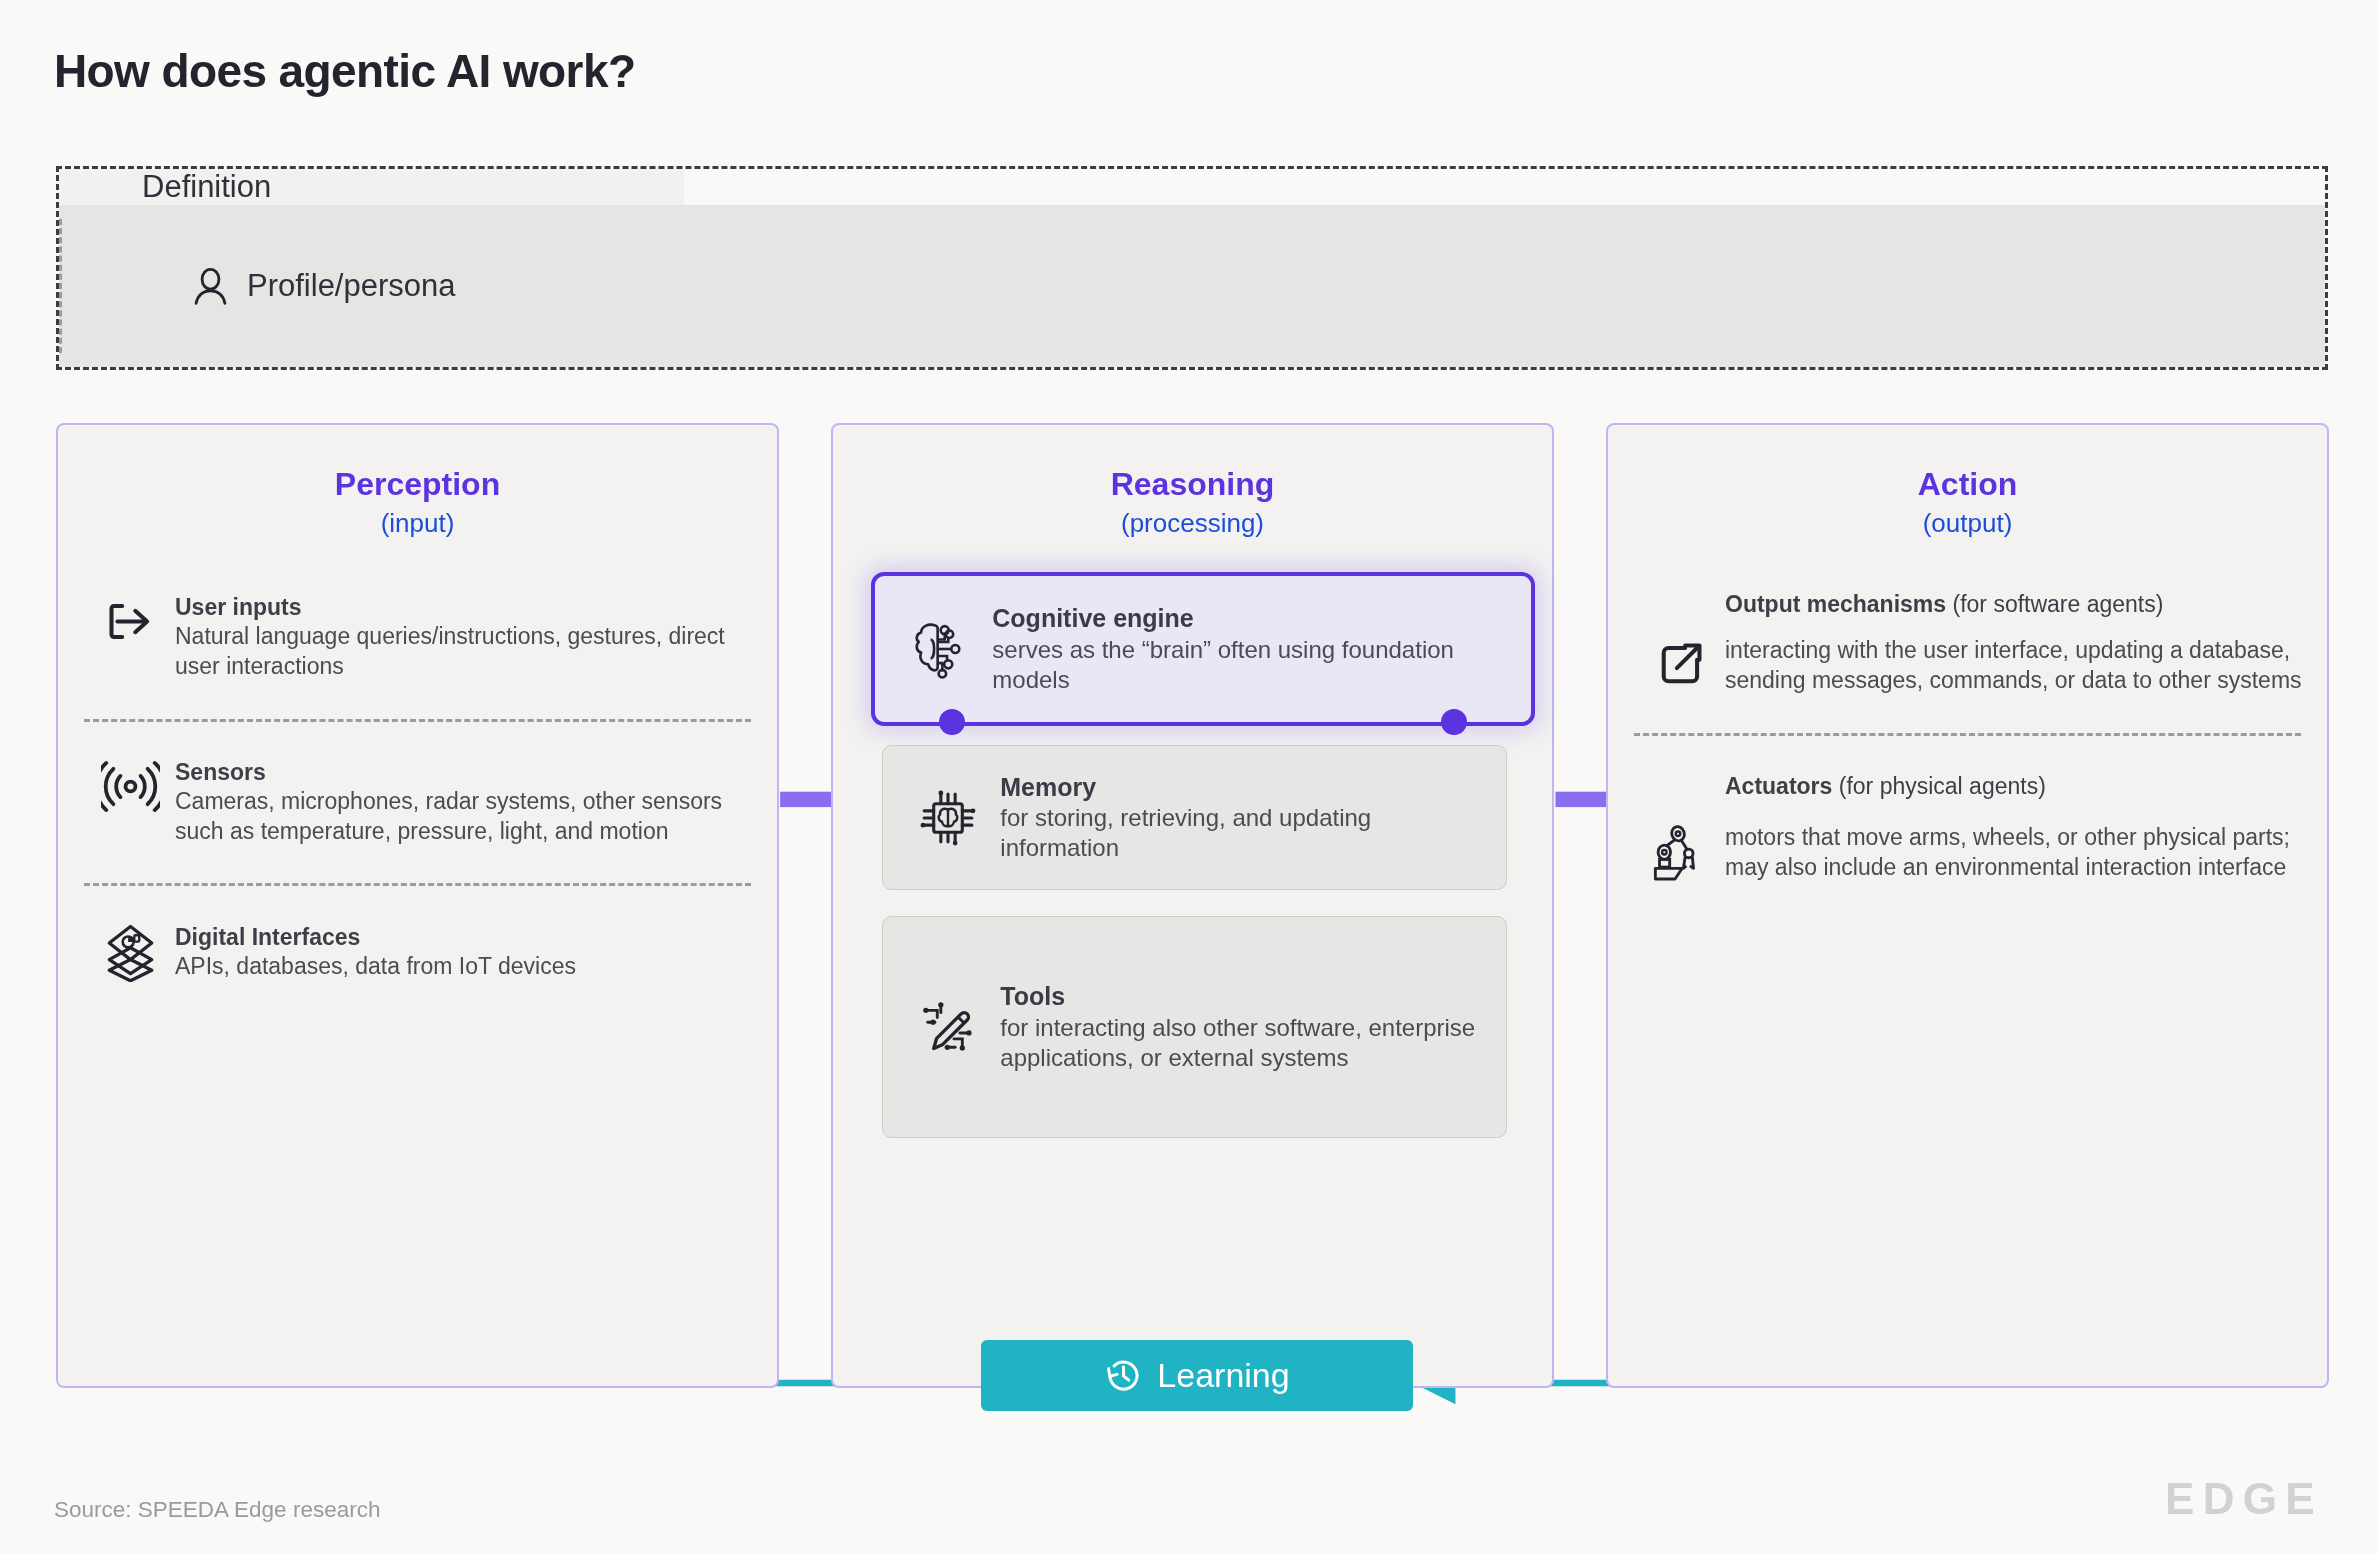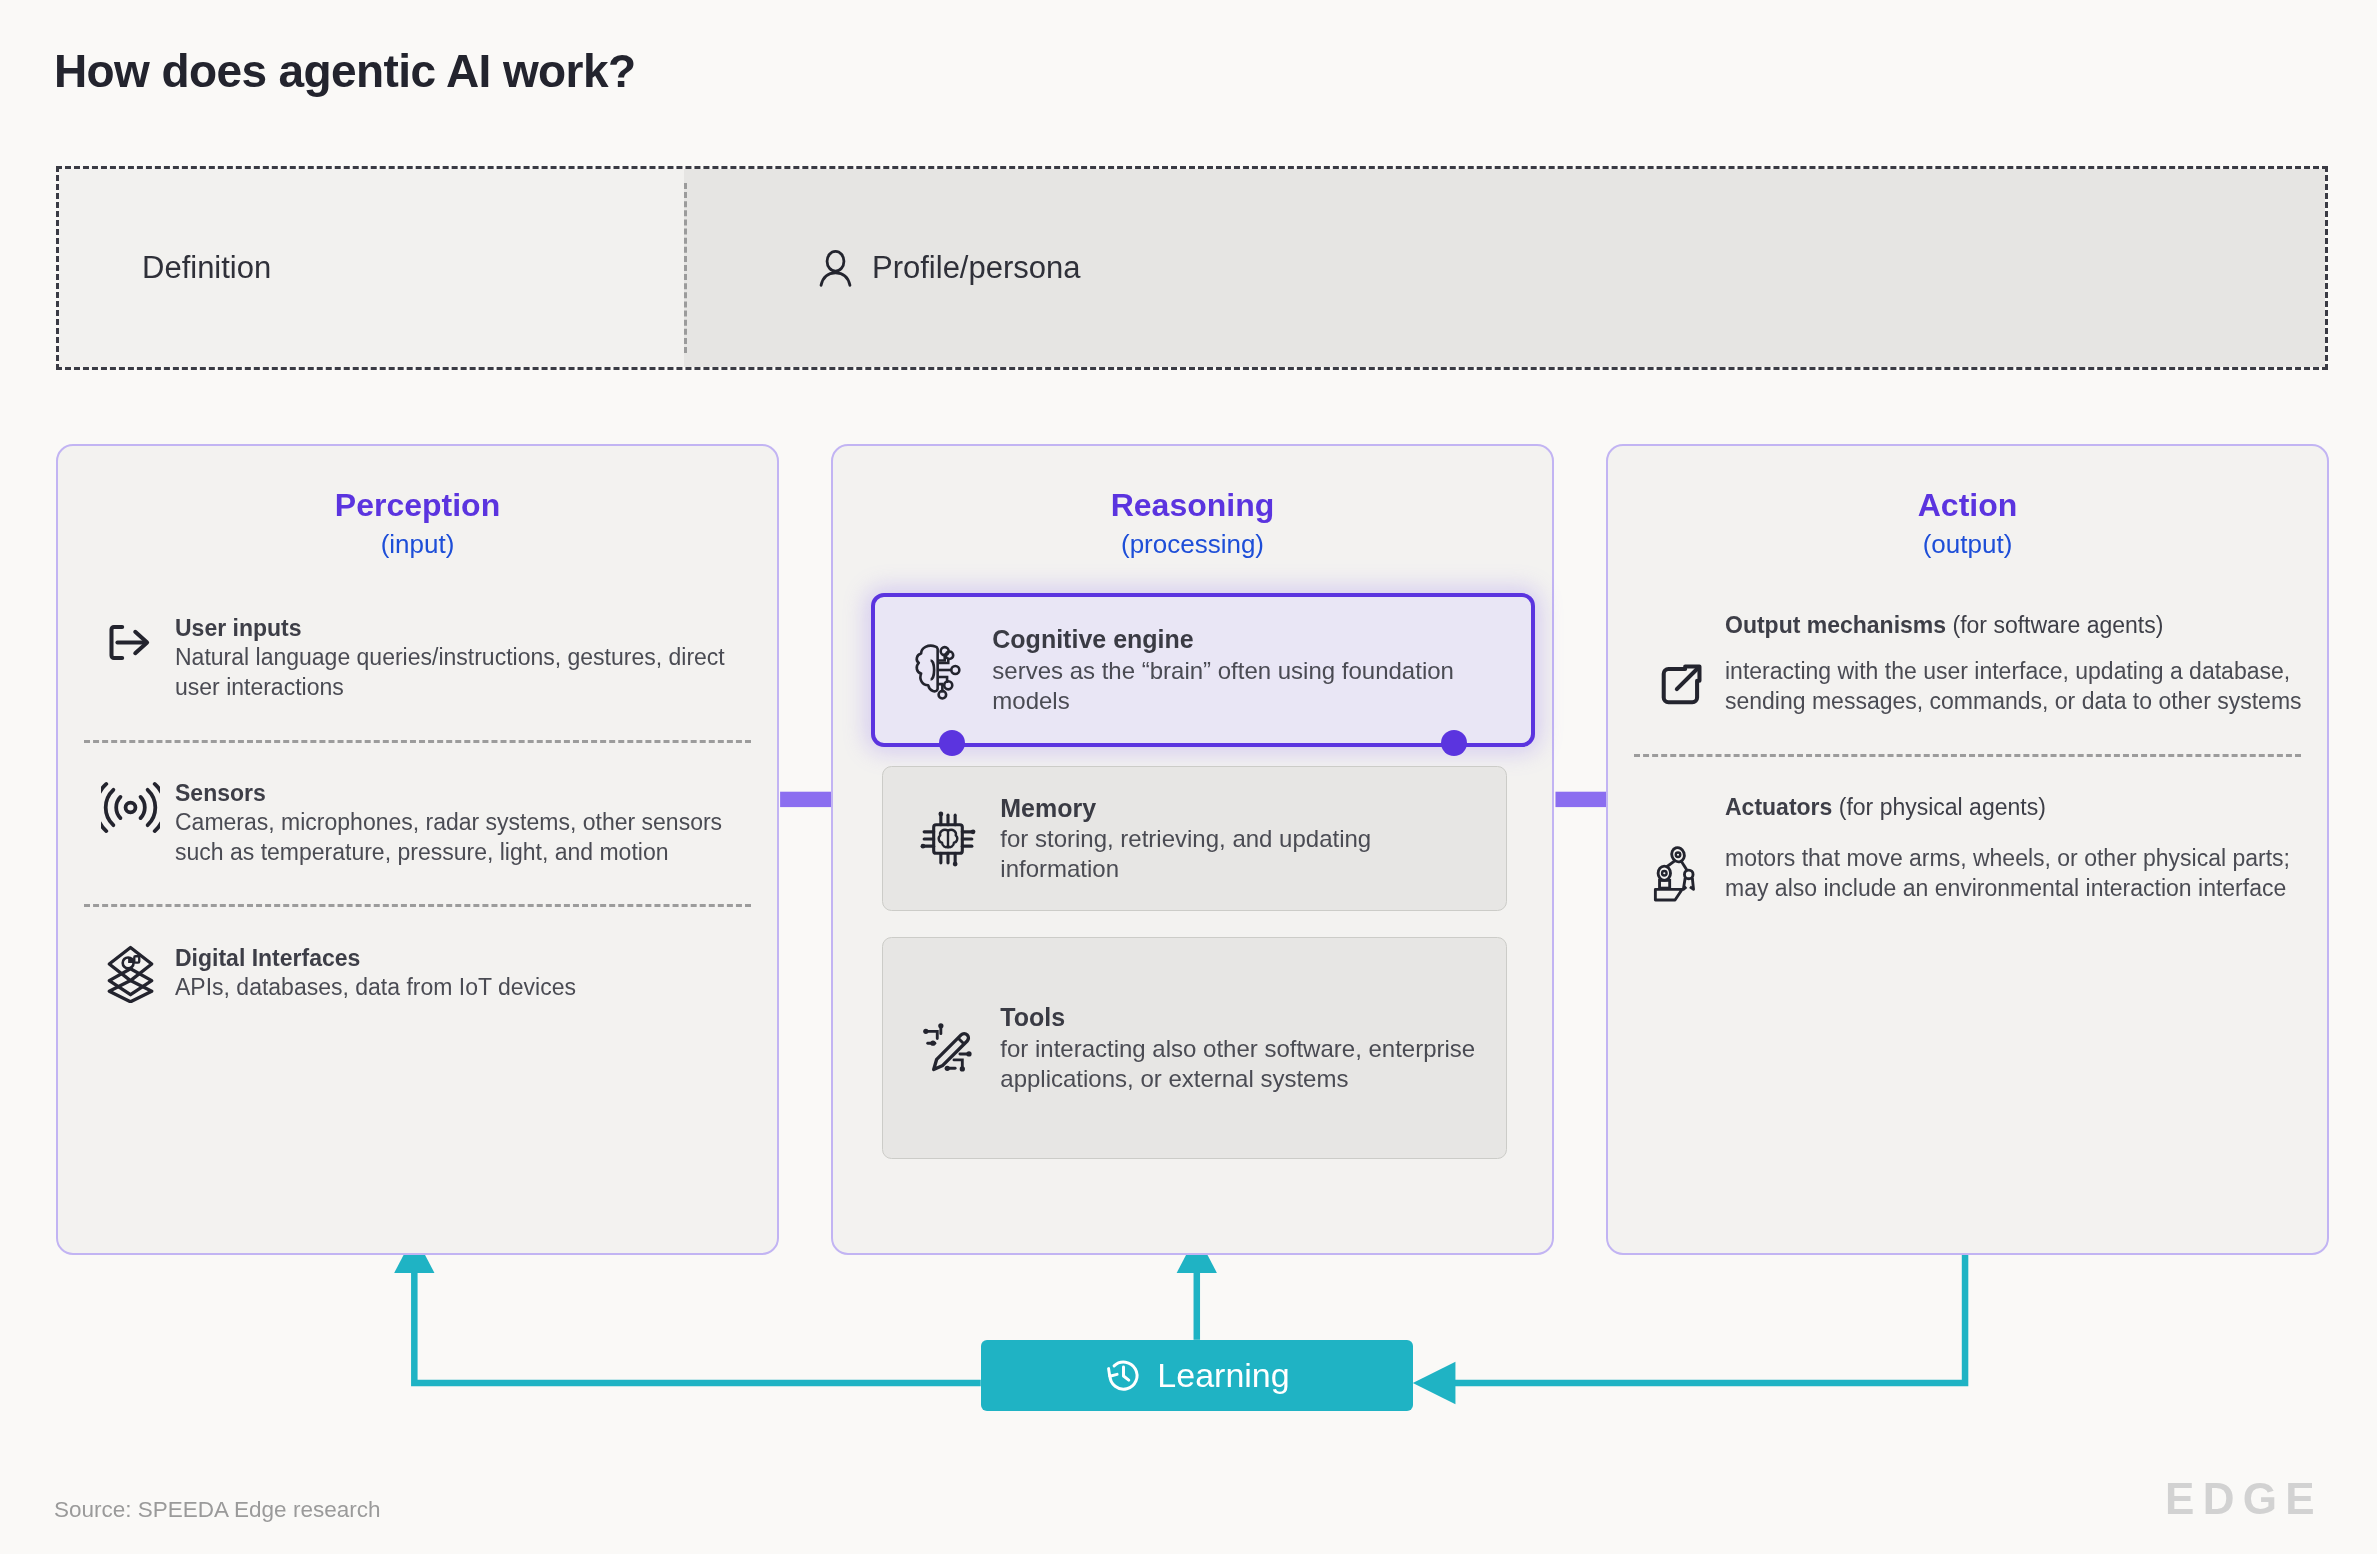--- a/index.html
+++ b/index.html
@@ -19,20 +19,21 @@
     font-size:46px;font-weight:bold;color:#23242e;
     letter-spacing:-0.6px;
   }
 
   
   #header-band{
     position:absolute;left:56px;top:166px;width:2272px;height:204px;
     border:3px dashed #3a3b44;
     box-sizing:border-box;
     display:flex;
+    flex-direction:column;
   }
   .band-cell{
     display:flex;align-items:center;
     box-sizing:border-box;
     position:relative;
   }
   .band-cell.definition{
     width:625px;background:#f2f1ef;padding-left:83px;
   }
   .band-cell.goals{
@@ -45,24 +46,24 @@
     position:absolute;left:0;top:14px;bottom:14px;width:0;
     border-left:3px dashed #9b9b9b;
   }
   .band-label{
     font-size:31px;color:#2f3039;font-weight:normal;white-space:nowrap;
   }
   .band-icon{display:inline-flex;margin-right:18px;flex:none;}
 
   
   .col-card{
-    position:absolute;top:444px;height:811px;
+    position:absolute;top:423px;height:965px;
     background:#f3f2f0;
     border:2.4px solid #c2b4f3;
-    border-radius:17px;
+    border-radius:8px;
     box-sizing:border-box;
   }
   #col-perception{left:56px;width:723px;}
   #col-reasoning {left:831px;width:723px;}
   #col-action    {left:1606px;width:723px;}
 
   .col-title{
     text-align:center;font-size:32px;font-weight:bold;color:#5b34df;
     margin-top:43px;line-height:1.05;
   }

